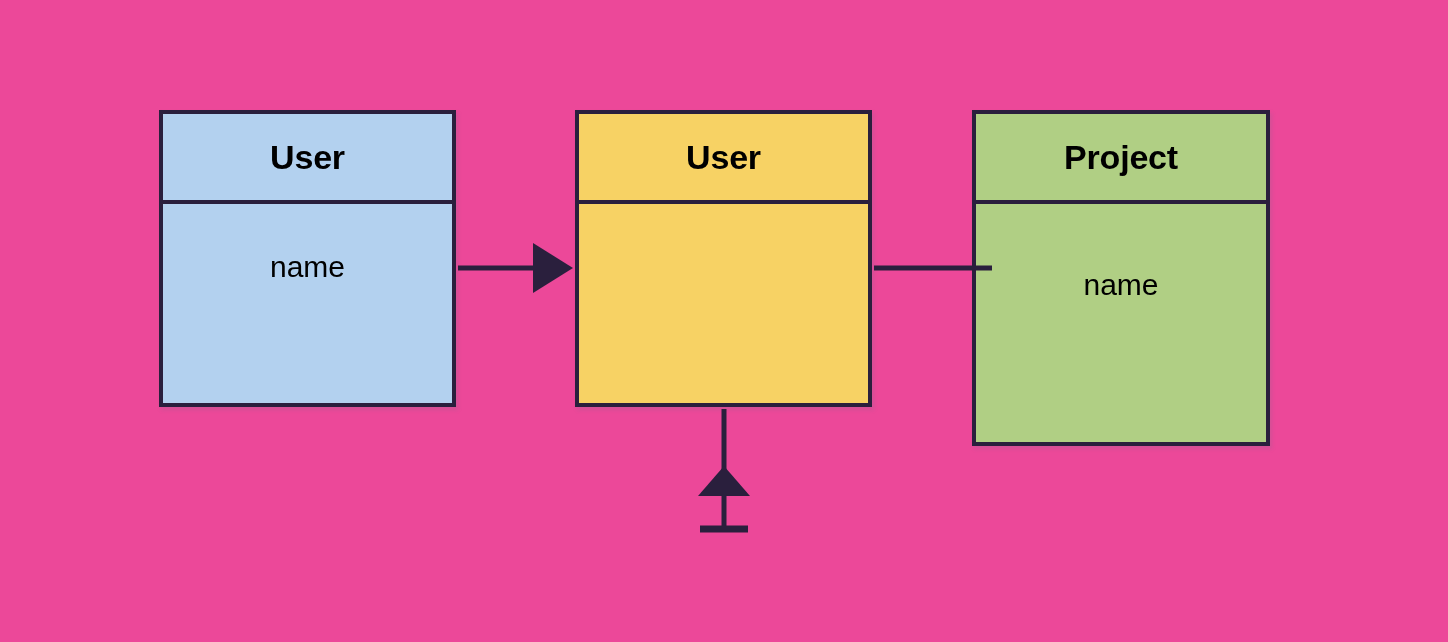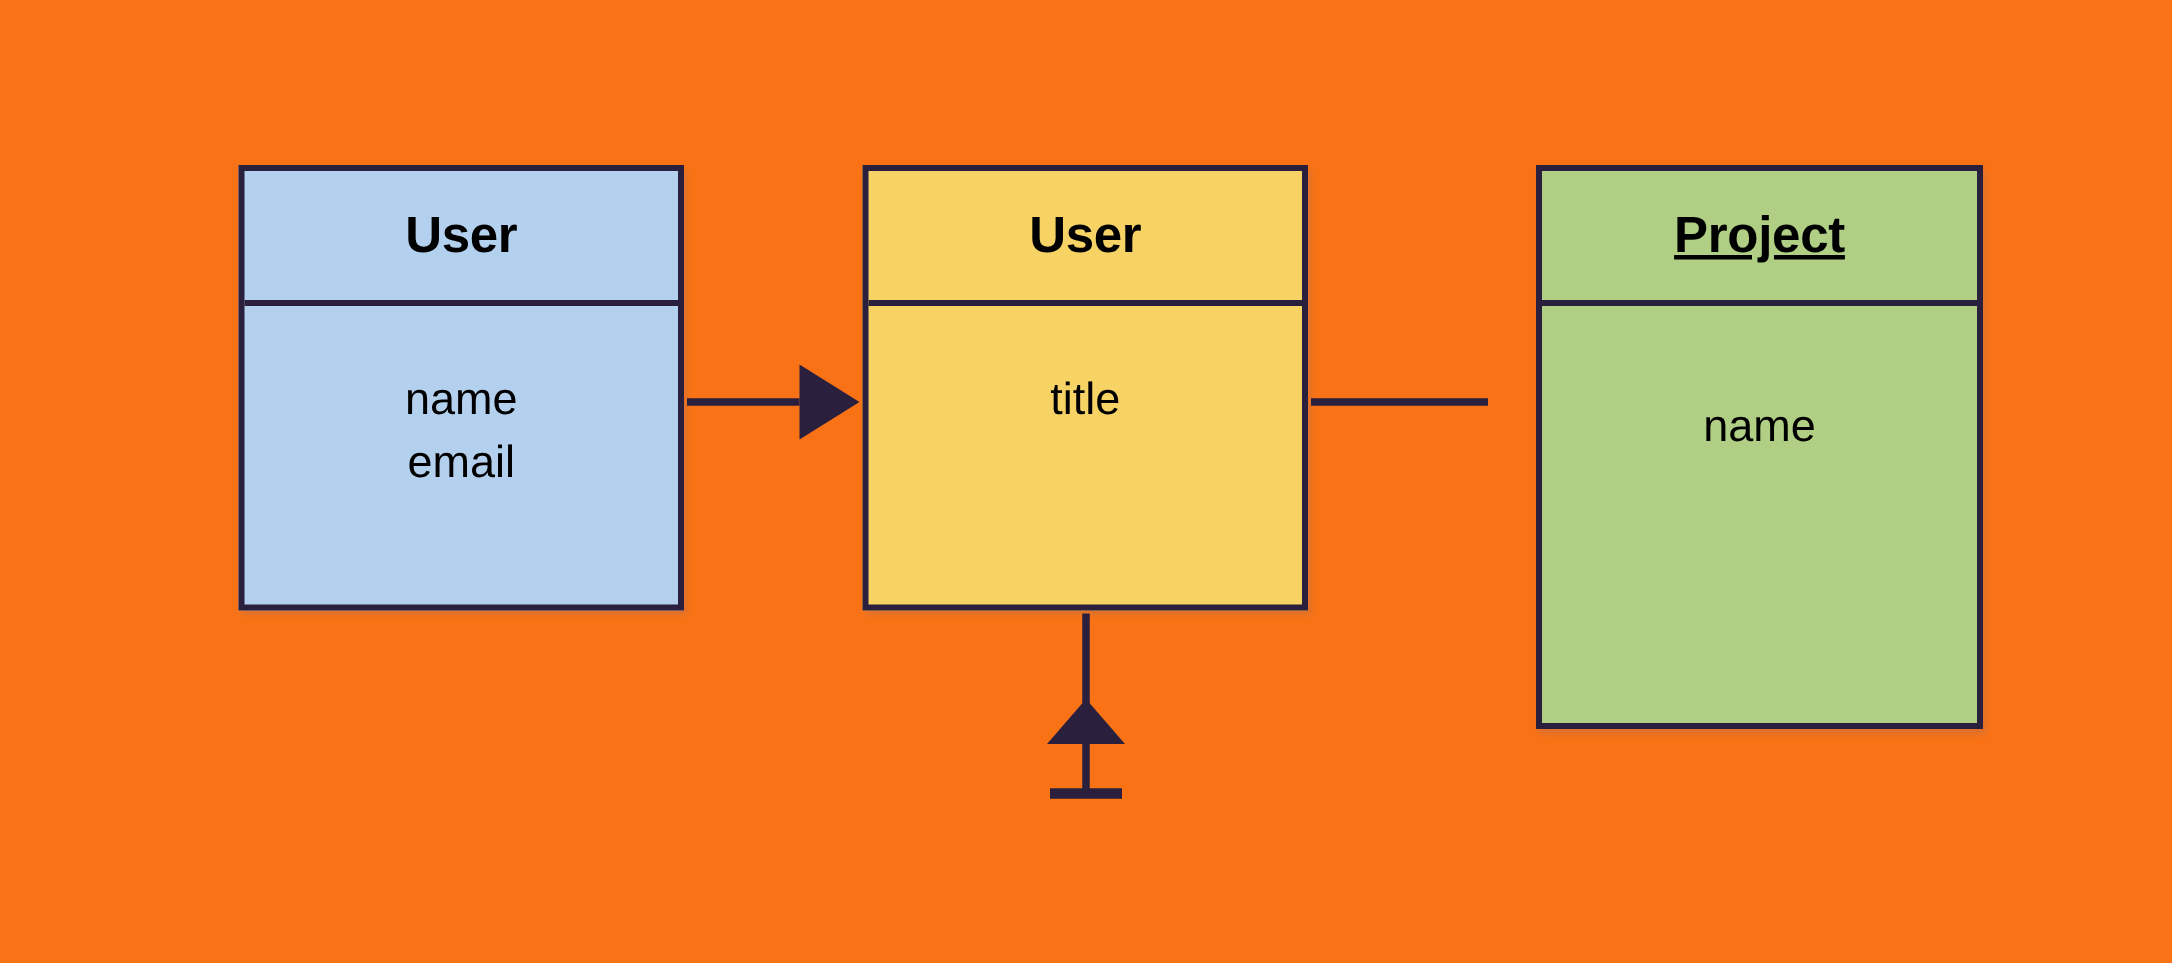--- a/index.html
+++ b/index.html
@@ -90,46 +90,44 @@
   #connectors .edge-bar {
     stroke: #2a1f3d;
     stroke-width: 7;
     stroke-linecap: butt;
     fill: none;
   }
 </style>
 </head>
 <body>
 
-<div id="canvas" style="background: #f97316;">
+<div id="canvas" style="background: #ec4899;">
 
   <div class="entity" id="entity-user" style="left: 159px; top: 110px; width: 297px; height: 297px; --fill: #b3d1ef; --stroke: #2a1f3d;">
     <div class="entity-header">
       <span class="entity-title">User</span>
     </div>
     <div class="entity-body">
       <div class="attr-list">
         <span class="attr">name</span>
-        <span class="attr">email</span>
       </div>
     </div>
   </div>
 
   <div class="entity" id="entity-task" style="left: 575px; top: 110px; width: 297px; height: 297px; --fill: #f7d264; --stroke: #2a1f3d;">
     <div class="entity-header">
       <span class="entity-title">User</span>
     </div>
     <div class="entity-body">
       <div class="attr-list">
-        <span class="attr">title</span>
       </div>
     </div>
   </div>
 
-  <div class="entity" id="entity-project" style="left: 1024px; top: 110px; width: 298px; height: 376px; text-decoration: underline; --fill: #b0cf84; --stroke: #2a1f3d;">
+  <div class="entity" id="entity-project" style="left: 972px; top: 110px; width: 298px; height: 336px; --fill: #b0cf84; --stroke: #2a1f3d;">
     <div class="entity-header">
       <span class="entity-title">Project</span>
     </div>
     <div class="entity-body">
       <div class="attr-list single">
         <span class="attr">name</span>
       </div>
     </div>
   </div>
 

